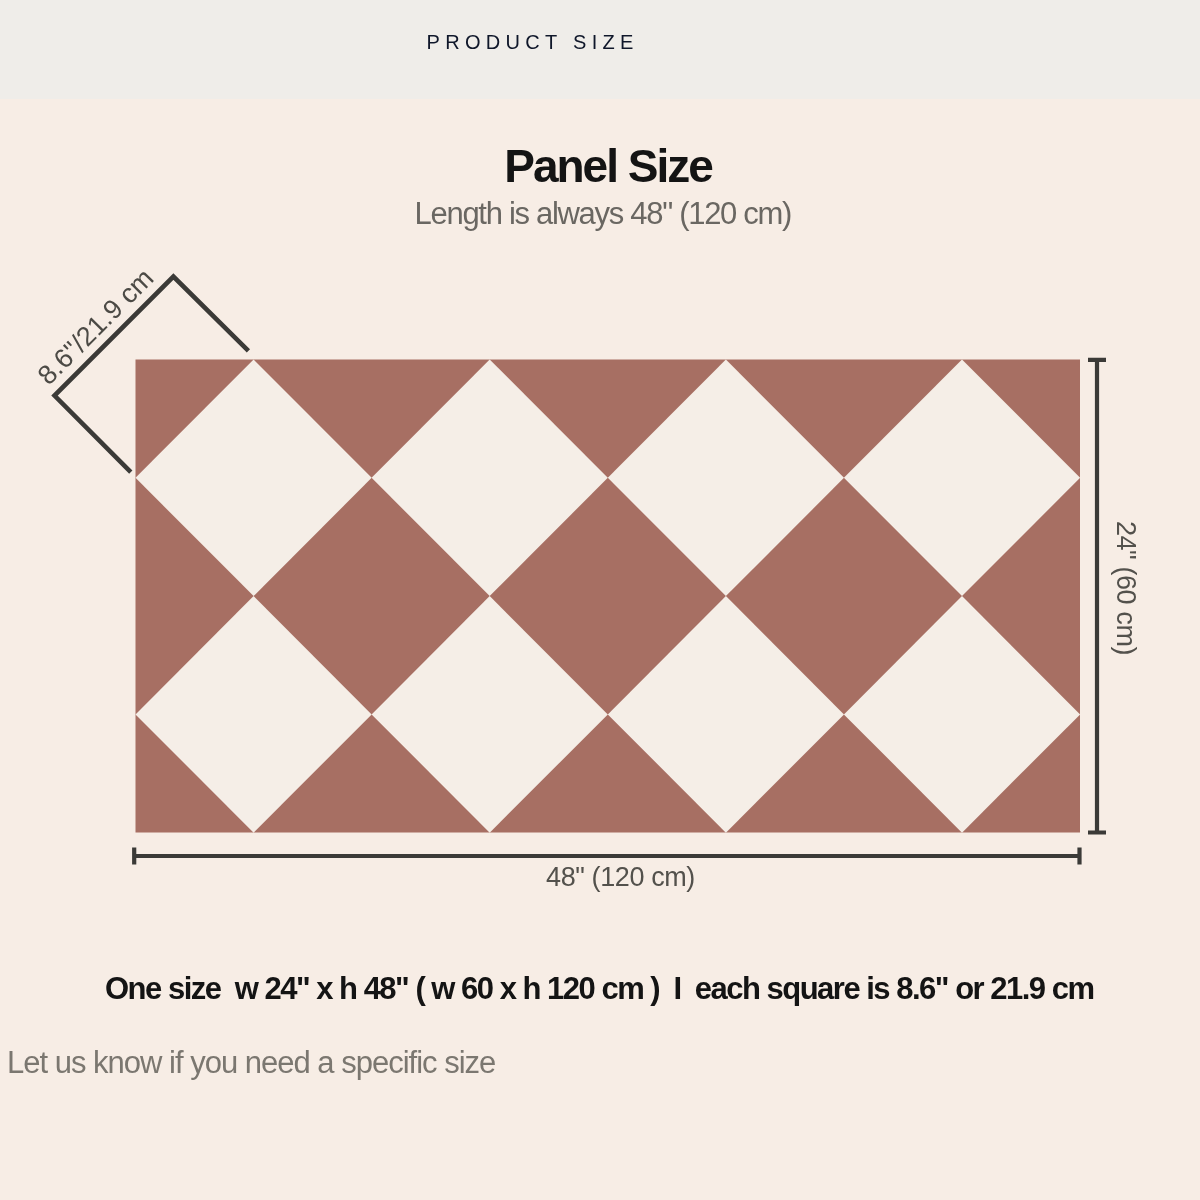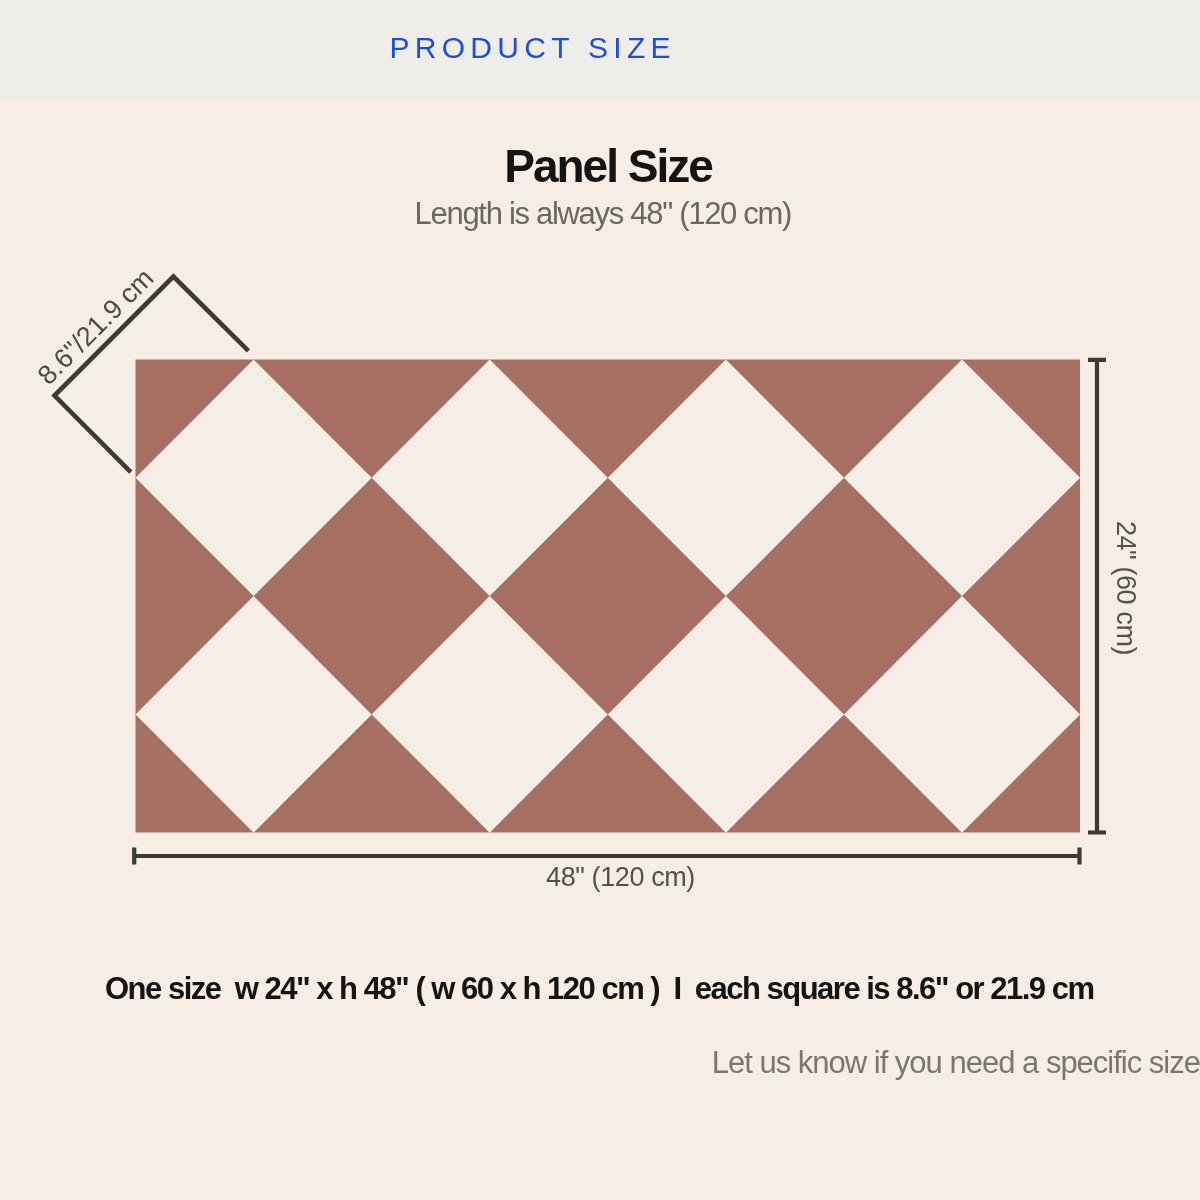--- a/index.html
+++ b/index.html
@@ -5,21 +5,21 @@
   html,body{margin:0;padding:0;}
   body{width:1200px;height:1200px;overflow:hidden;background:#f7ede5;font-family:"Liberation Sans",sans-serif;}
   .abs{position:absolute;}
 </style>
 </head>
 <body>
 <div style="position:relative;width:1200px;height:1200px;">
 
 <div class="abs" style="left:0;top:0;width:1200px;height:99px;background:#efede9;"></div>
 
-<div class="abs" style="left:0;top:31px;width:1060px;text-align:center;font-size:30px;letter-spacing:5.3px;text-indent:5.3px;color:#1d4ed8;">PRODUCT SIZE</div>
+<div class="abs" style="left:0;top:31px;width:1060px;text-align:center;font-size:20px;letter-spacing:5.3px;text-indent:5.3px;color:#0f172a;">PRODUCT SIZE</div>
 
 <div class="abs" style="left:0;top:139px;width:1200px;text-align:center;font-size:46px;font-weight:bold;letter-spacing:-2px;text-indent:-2px;color:#141414;padding-left:9px;">Panel Size</div>
 
 <div class="abs" style="left:0;top:196px;width:1200px;text-align:center;font-size:31px;letter-spacing:-1.3px;text-indent:5.7px;color:#6a6762;">Length is always 48" (120 cm)</div>
 
 <svg class="abs" style="left:0;top:0;" width="1200" height="1200" viewBox="0 0 1200 1200">
 
   <rect x="135.5" y="359.5" width="944.5" height="473" fill="#a76f63"></rect>
 
   <polygon points="253.6,359.5 371.7,477.8 253.6,596.1 135.5,477.8" fill="#f5eee7"></polygon>
@@ -46,15 +46,15 @@
 
   <text x="620.5" y="886" text-anchor="middle" font-size="27" letter-spacing="-0.4" fill="#53514c">48" (120 cm)</text>
 
   <path d="M1088,359.8 L1106,359.8 M1097,359.8 L1097,832.5 M1088,832.5 L1106,832.5" fill="none" stroke="#3b3a37" stroke-width="4.2"></path>
 
   <text x="1124" y="588" transform="rotate(90 1124 588)" text-anchor="middle" font-size="27" letter-spacing="-0.4" fill="#53514c" dy="7">24" (60 cm)</text>
 </svg>
 
 <div class="abs" style="left:0;top:971px;width:1200px;text-align:center;font-size:31px;font-weight:bold;letter-spacing:-1.5px;text-indent:-1.5px;color:#141414;">One size&nbsp;&nbsp;w 24" x h 48" ( w 60 x h 120 cm )&nbsp;&nbsp;I&nbsp;&nbsp;each square is 8.6" or 21.9 cm</div>
 
-<div class="abs" style="left:0;top:1045px;width:1200px;text-align:right;font-size:31px;letter-spacing:-1px;text-indent:7px;color:#7b7770;">Let us know if you need a specific size</div>
+<div class="abs" style="left:0;top:1045px;width:1200px;text-align:left;font-size:31px;letter-spacing:-1px;text-indent:7px;color:#7b7770;">Let us know if you need a specific size</div>
 
 </div>
 
 </body></html>

